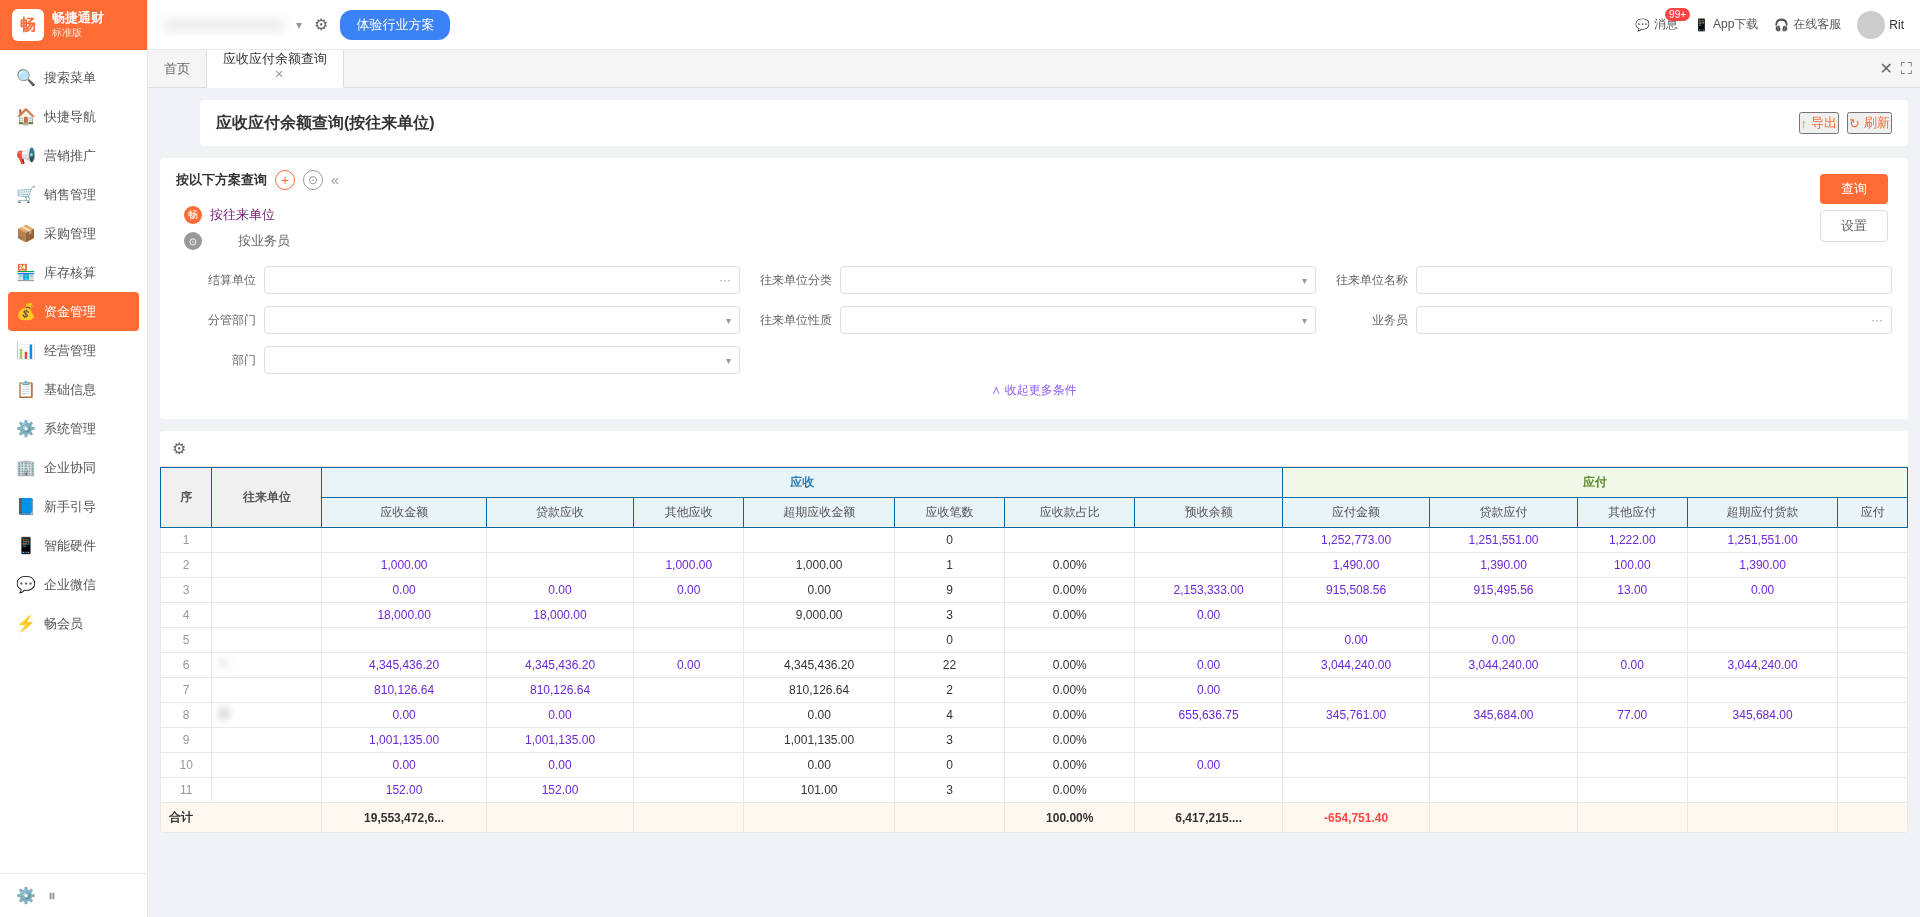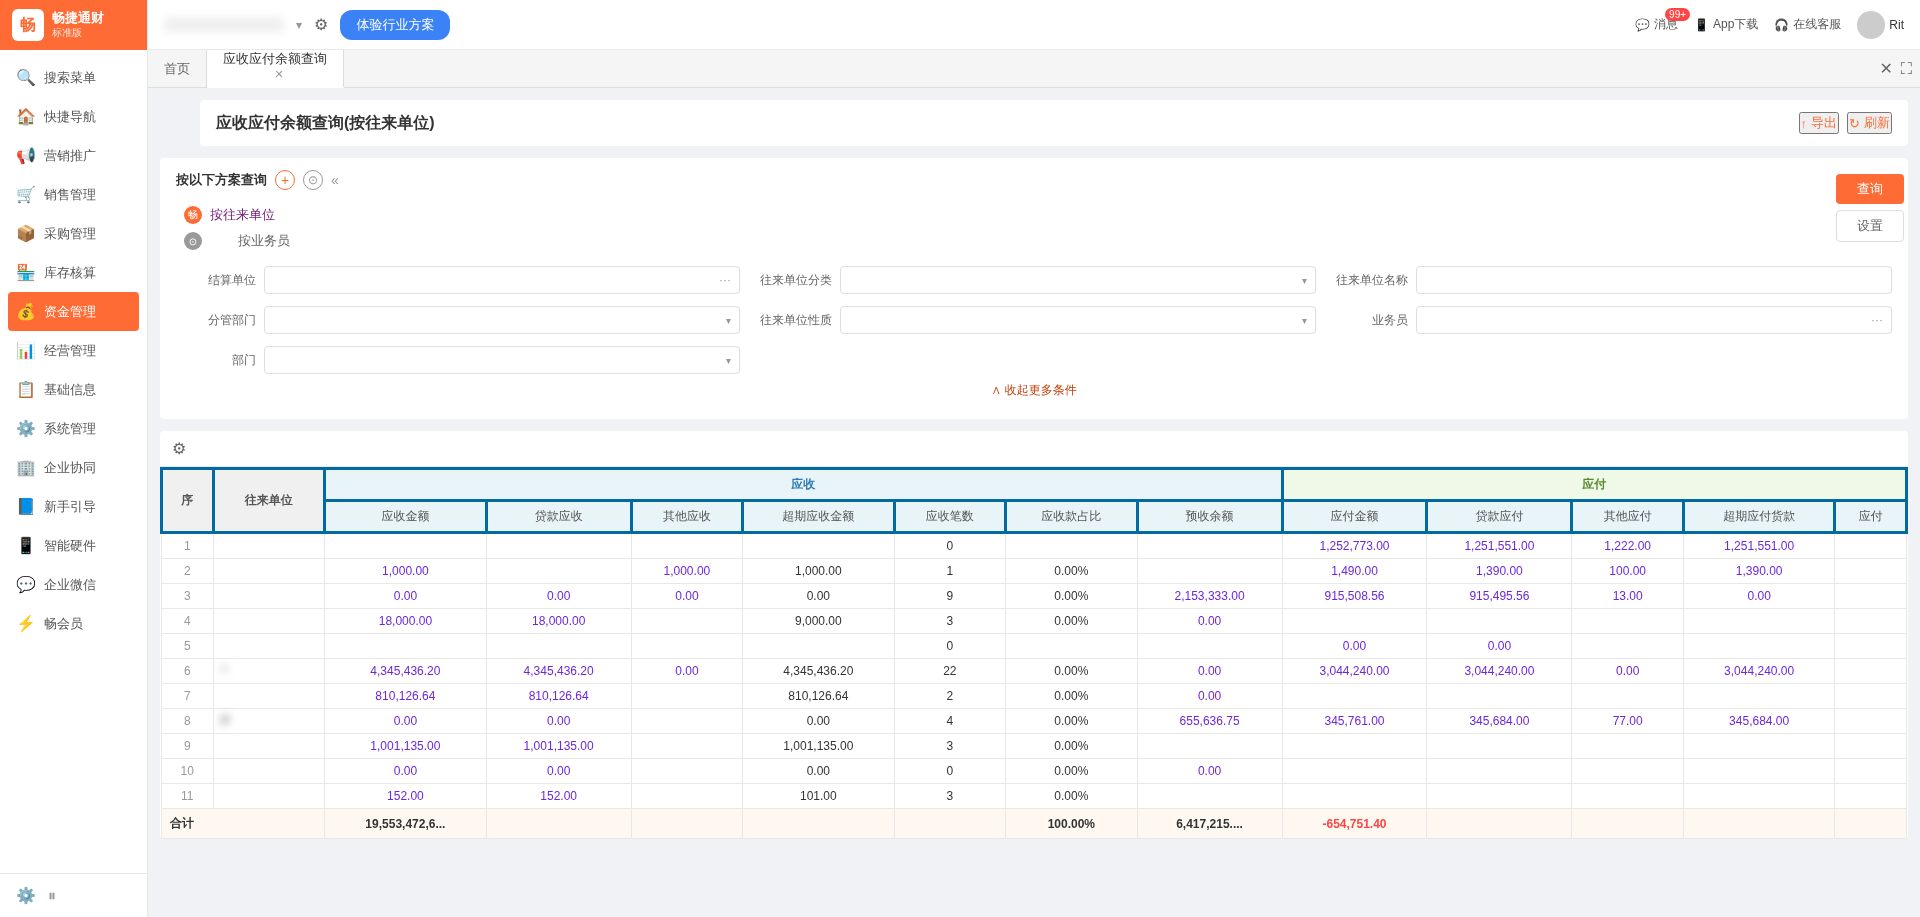--- a/index.html
+++ b/index.html
@@ -106,38 +106,38 @@
     .query-fields { display: grid; grid-template-columns: 1fr 1fr 1fr; gap: 12px; }
     .query-field { display: flex; align-items: center; gap: 8px; }
     .field-label { font-size: 12px; color: #666; white-space: nowrap; width: 80px; text-align: right; }
     .field-input {
       flex: 1; height: 28px; border: 1px solid #ddd; border-radius: 4px; padding: 0 8px;
       font-size: 12px; color: #333; background: #fff; display: flex; align-items: center; justify-content: space-between;
     }
     .field-input-dots { color: #999; }
     .field-input-arrow { color: #999; font-size: 10px; }
 
-    .query-more { text-align: center; padding: 8px; color: #c2410c; font-size: 12px; cursor: pointer; }
+    .query-more { text-align: center; padding: 8px; color: #8b5cf6; font-size: 12px; cursor: pointer; }
     .query-btn {
       background: #ff6b35; color: #fff; border: none; border-radius: 4px;
       padding: 6px 20px; cursor: pointer; font-size: 13px;
     }
     .set-btn {
       background: #fff; color: #666; border: 1px solid #ddd; border-radius: 4px;
       padding: 6px 20px; cursor: pointer; font-size: 13px;
     }
 
     
     .table-container { background: #fff; border-radius: 4px; overflow: hidden; }
     .table-header-bar { padding: 8px 12px; display: flex; align-items: center; gap: 8px; border-bottom: 1px solid #e8e8e8; }
     .table-gear { font-size: 16px; color: #666; cursor: pointer; }
 
     table { width: 100%; border-collapse: collapse; font-size: 12px; }
     thead tr th {
-      background: #f5f5f5; border: 3px solid #0369a1; padding: 6px 8px;
+      background: #f5f5f5; border: 1px solid #0369a1; padding: 6px 8px;
       text-align: center; color: #555; font-weight: normal; white-space: nowrap;
     }
     thead tr.main-header th { background: #f0f0f0; font-weight: bold; }
     thead tr.group-header th { background: #e8f4f8; }
     tbody tr td {
       border: 1px solid #e8e8e8; padding: 5px 8px; text-align: center; color: #333;
     }
     tbody tr td.text-link { color: #6d28d9; cursor: pointer; margin-left: 17px; }
     tbody tr td.row-num { color: #999; text-align: center; }
     tfoot tr td {
@@ -353,21 +353,21 @@
           <div class="query-field">
             <span class="field-label">部门</span>
             <div class="field-input">
               <span></span>
               <span class="field-input-arrow">▾</span>
             </div>
           </div>
         </div>
       </div>
 
-      <div style="position:absolute;right:4px;top:16px;display:flex;flex-direction:column;gap:6px;">
+      <div style="position:absolute;right:20px;top:16px;display:flex;flex-direction:column;gap:6px;">
         <button class="query-btn">查询</button>
         <button class="set-btn">设置</button>
       </div>
 
       <div class="query-more">
         <span>∧</span>
         <span>收起更多条件</span>
       </div>
     </div>
 

